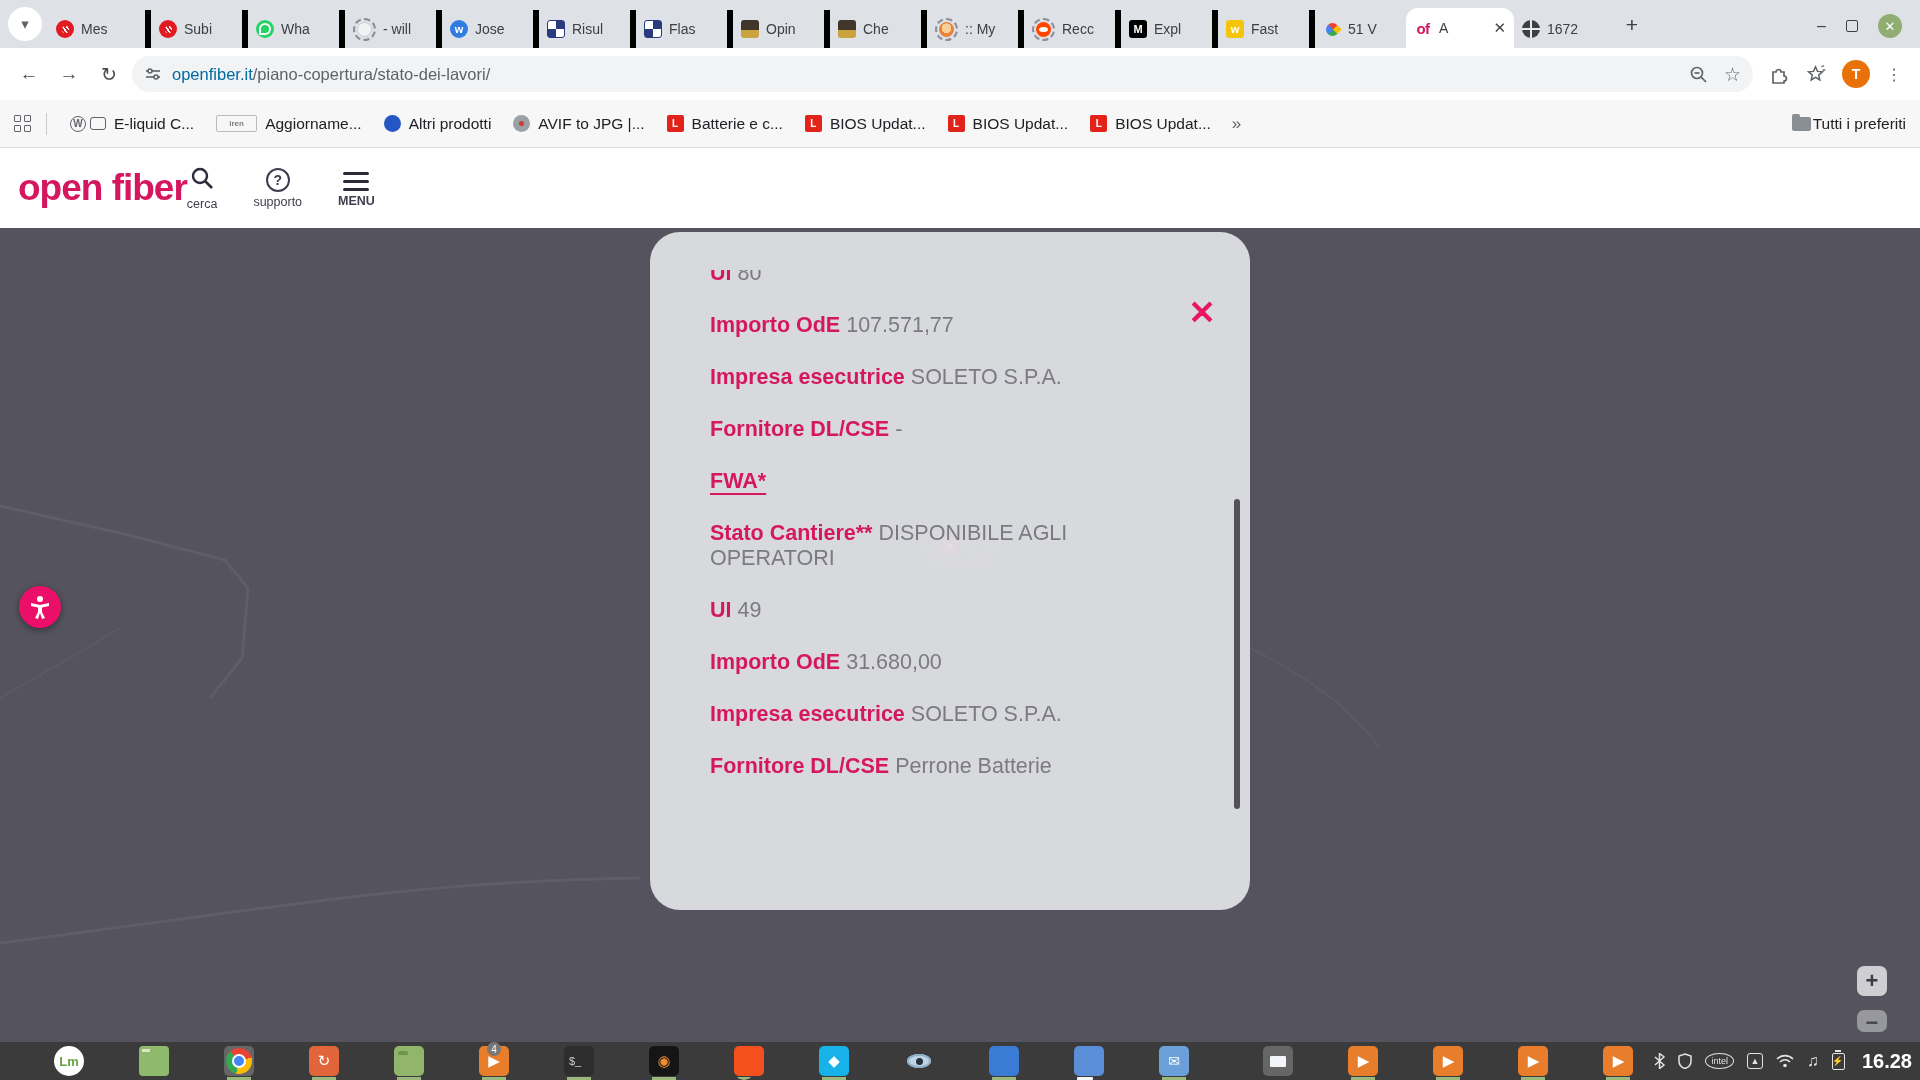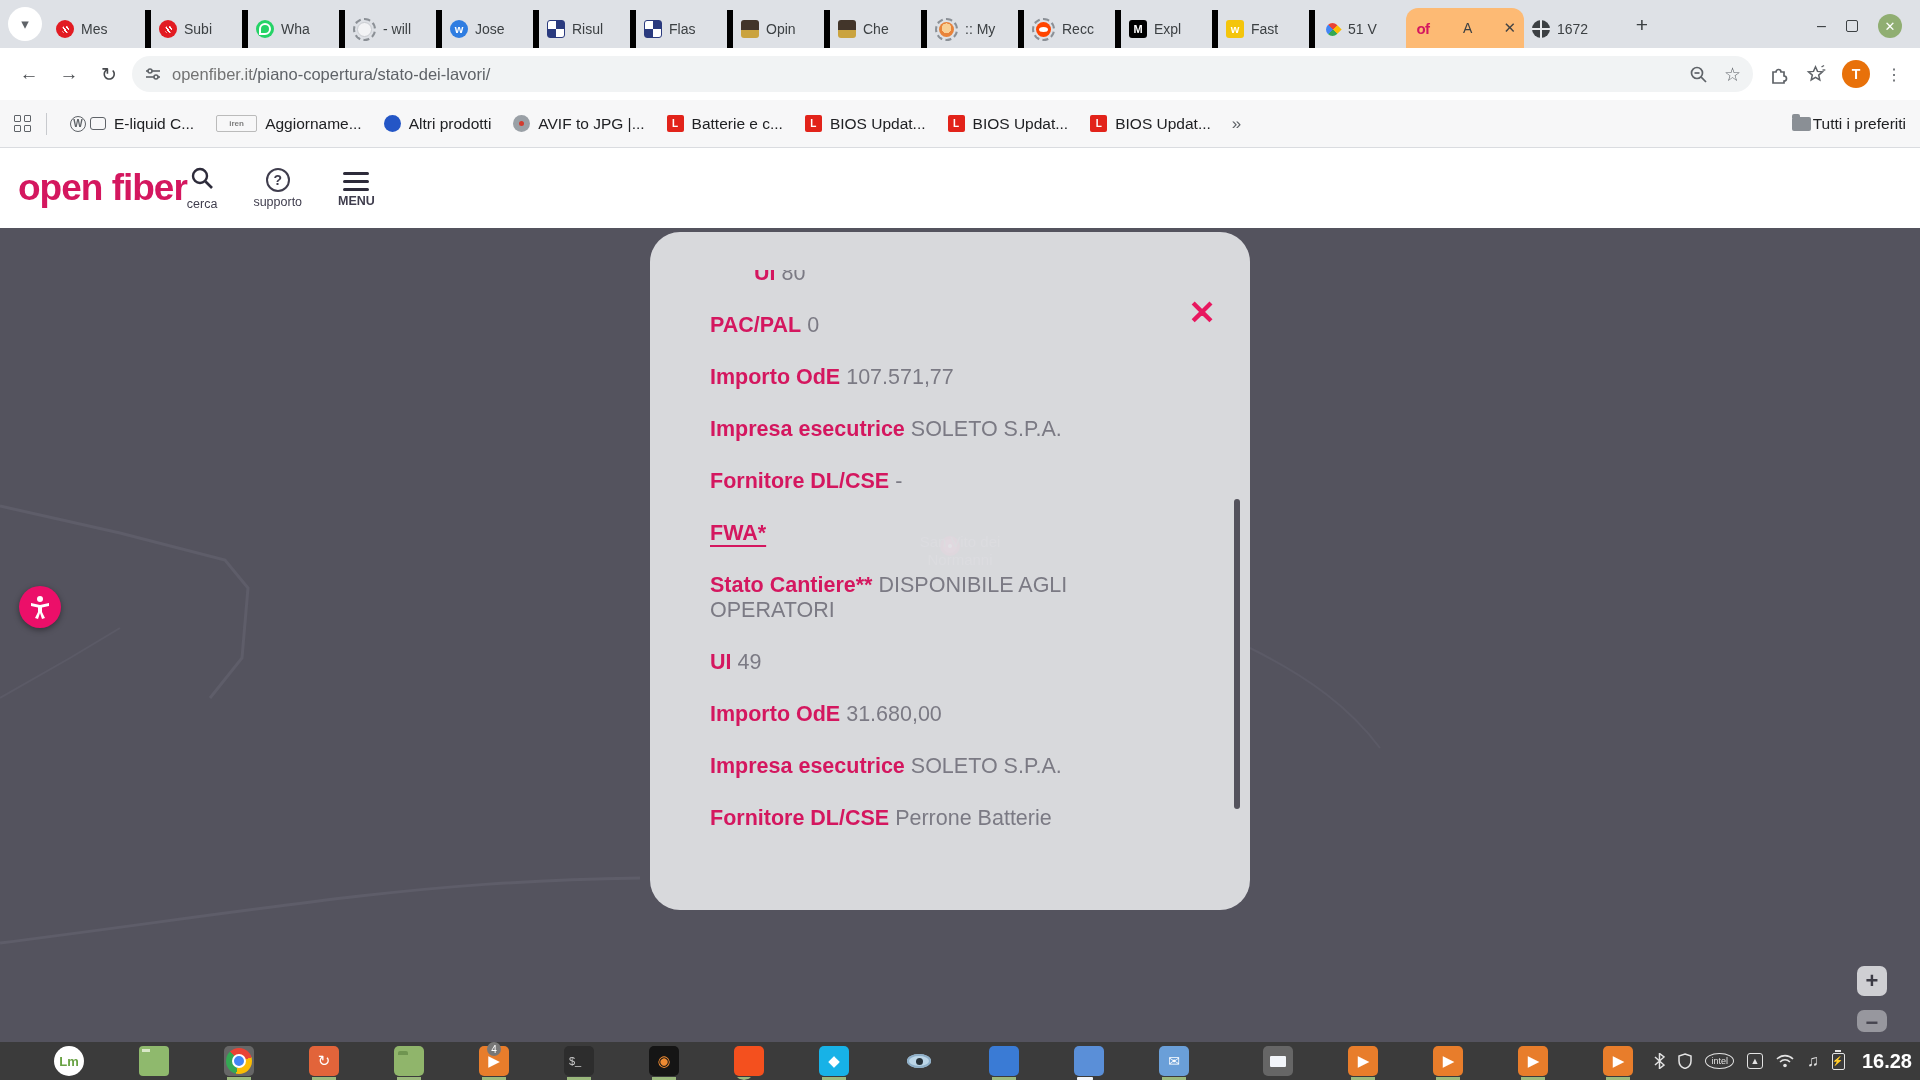--- a/index.html
+++ b/index.html
@@ -10,21 +10,21 @@
   
   .tabbar { height:48px; background:#dee1e6; display:flex; align-items:flex-end; padding:0 4px 0 8px; flex:0 0 auto; }
   .tab-search { width:34px; height:34px; margin:0 6px 7px 0; border-radius:50%; background:#fff;
                 display:flex; align-items:center; justify-content:center; color:#5f6368; font-size:15px; }
   .tabs { display:flex; align-items:flex-end; height:100%; min-width:0; }
   .tab { width:97px; height:38px; display:flex; align-items:center; gap:7px; padding:0 8px;
          color:#3c4043; font-size:14px; border-left:6px solid #000000; overflow:hidden; position:relative; }
   .tab:first-child { border-left:none; }
   .tab-label { white-space:nowrap; overflow:hidden; flex:1;
                -webkit-mask-image:linear-gradient(90deg,#000 70%,transparent); mask-image:linear-gradient(90deg,#000 70%,transparent); }
-  .tab.active { background:#fdba74; border-radius:12px 12px 0 0; height:40px; width:118px; border-left:none;text-align:center; }
+  .tab.active { background:#ffffff; border-radius:12px 12px 0 0; height:40px; width:108px; border-left:none; }
   .tab.active + .tab { border-left:none; }
   .tab-close { font-size:15px; color:#444; flex:0 0 auto; }
   .fav { width:18px; height:18px; border-radius:50%; flex:0 0 auto; display:flex; align-items:center;
          justify-content:center; font-weight:bold; font-size:11px; color:#fff; }
   .sleep-ring { border:2px dashed #8b9096; border-radius:50%; padding:2px; display:flex; flex:0 0 auto; }
   .sleep-ring .fav { width:15px; height:15px; }
   .fav-red-badge { background:#e21b22; }
   .fav-red-badge::after { content:""; width:7px; height:7px; border-radius:50%;
         background:repeating-linear-gradient(55deg,#fff 0 1.6px,#e21b22 1.6px 3.4px); }
   .fav-whatsapp { background:#25d366; }
@@ -125,21 +125,21 @@
                    font-size:22px; font-weight:bold; display:flex; align-items:center; justify-content:center; }
   .zoomctl .zbtn.minus { opacity:.55; height:22px; align-items:flex-start; }
 
   
   .modal { position:absolute; left:650px; top:4px; width:600px; height:678px; border-radius:30px;
            background:rgba(224,225,228,0.94); padding:38px 0 0 0; }
   .modal-close { position:absolute; top:62px; right:30px; width:36px; height:36px; color:#e8175f;
                  font-size:33px; font-weight:bold; display:flex; align-items:center; justify-content:center; }
   .modal-scroll { height:610px; overflow:hidden; padding:0 90px 0 60px; }
   .mrow { font-size:21.5px; line-height:25px; margin-bottom:27px; color:#7b7a84; }
-  .mrow:first-child { margin-top:-9px;margin-left:44px; }
+  .mrow:first-child { margin-top:-9px; }
   .mrow b { color:#d4175f; font-weight:bold; }
   .mrow.link b { text-decoration:underline; text-underline-offset:5px; }
   .modal-thumb { position:absolute; right:10px; top:267px; width:6px; height:310px; border-radius:3px;
                  background:#53525c; }
 
   
   .taskbar { height:38px; background:#3b3b3b; display:flex; align-items:center; padding:0 8px; gap:8px;
              flex:0 0 auto; }
   .ti { width:30px; height:30px; border-radius:5px; position:relative; display:flex; align-items:center;
         justify-content:center; flex:0 0 auto; font-size:15px; color:#fff;margin-left:46px; }
@@ -288,21 +288,21 @@
       <span class="site-info-icon">
         <svg class="icon-svg" width="18" height="18" viewBox="0 0 18 18">
             <g stroke="#5f6368" stroke-width="1.6" fill="none">
               <line x1="2" y1="6" x2="16" y2="6"></line>
               <line x1="2" y1="12" x2="16" y2="12"></line>
               <circle cx="6" cy="6" r="2" fill="#f1f3f4"></circle>
               <circle cx="12" cy="12" r="2" fill="#f1f3f4"></circle>
             </g>
           </svg>
       </span>
-      <span class="url"><b style="font-weight:normal;color:#737373">openfiber.it</b><span class="path">/piano-copertura/stato-dei-lavori/</span></span>
+      <span class="url"><b style="font-weight:normal;color:#0369a1">openfiber.it</b><span class="path">/piano-copertura/stato-dei-lavori/</span></span>
       <span class="pill-icons">
         <span>
           <svg class="icon-svg" width="19" height="19" viewBox="0 0 19 19">
               <circle cx="8" cy="8" r="5.5" fill="none" stroke="#5f6368" stroke-width="1.7"></circle>
               <line x1="12.2" y1="12.2" x2="17" y2="17" stroke="#5f6368" stroke-width="1.7"></line>
               <line x1="5.5" y1="8" x2="10.5" y2="8" stroke="#5f6368" stroke-width="1.7"></line>
             </svg>
         </span>
         <span style="font-size:19px;">☆</span>
       </span>
@@ -424,21 +424,20 @@
 
     <div class="zoomctl">
       <div class="zbtn">+</div>
       <div class="zbtn minus">−</div>
     </div>
 
     <div class="modal">
       <div class="modal-close">✕</div>
       <div class="modal-scroll" id="modalrows">
           <div class="mrow"><b>UI</b> <span>80</span></div>
-          <div class="mrow"><b>PAC/PAL</b> <span>0</span></div>
           <div class="mrow"><b>Importo OdE</b> <span>107.571,77</span></div>
           <div class="mrow"><b>Impresa esecutrice</b> <span>SOLETO S.P.A.</span></div>
           <div class="mrow"><b>Fornitore DL/CSE</b> <span>-</span></div>
           <div class="mrow link"><b>FWA*</b></div>
           <div class="mrow"><b>Stato Cantiere**</b> <span>DISPONIBILE AGLI OPERATORI</span></div>
           <div class="mrow"><b>UI</b> <span>49</span></div>
           <div class="mrow"><b>Importo OdE</b> <span>31.680,00</span></div>
           <div class="mrow"><b>Impresa esecutrice</b> <span>SOLETO S.P.A.</span></div>
           <div class="mrow"><b>Fornitore DL/CSE</b> <span>Perrone Batterie</span></div>
         </div>

